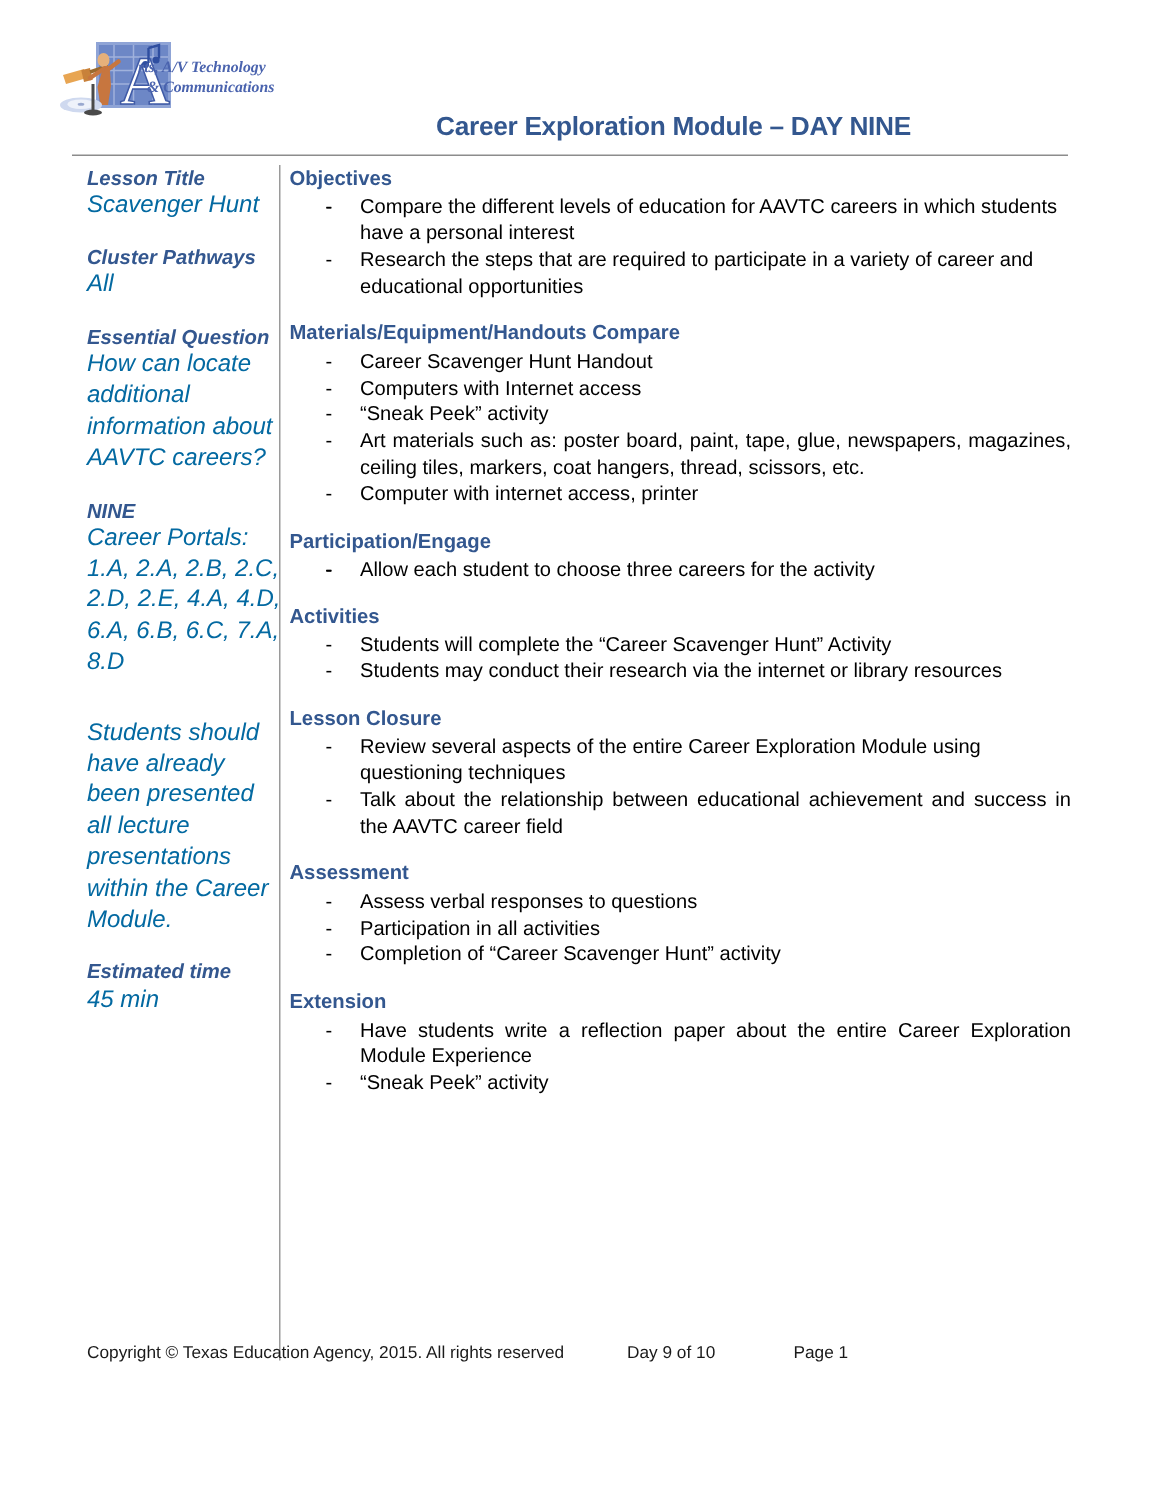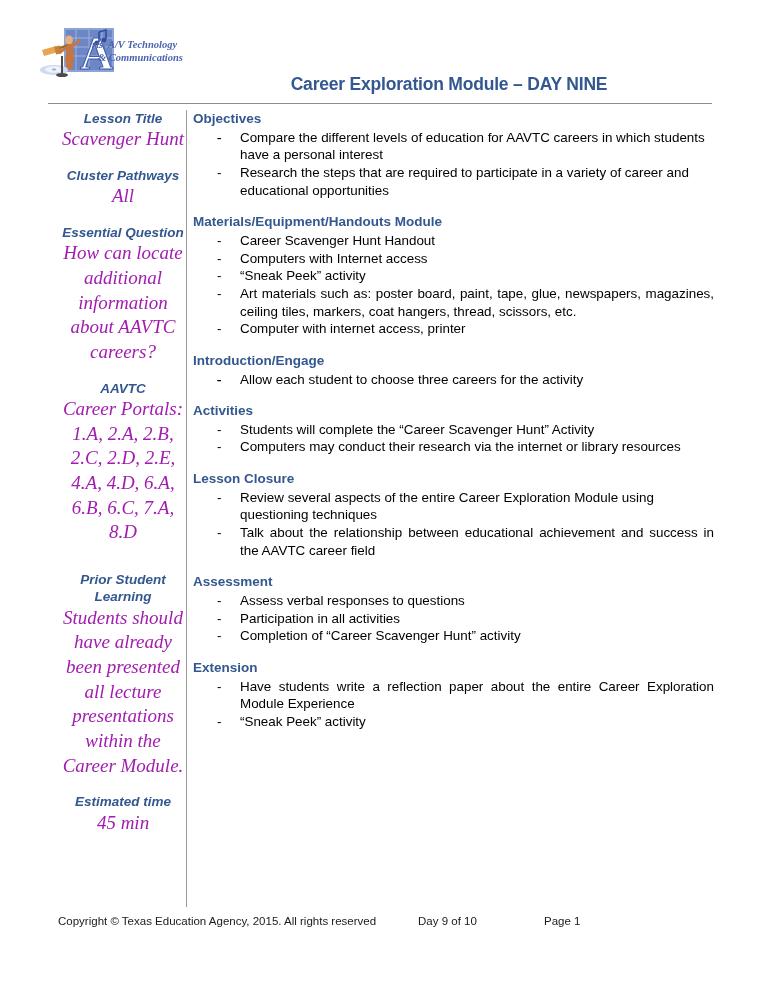--- a/index.html
+++ b/index.html
@@ -80,34 +80,33 @@
     border-left: 1.4px solid #9a9a9a;
   }
   .main {
     margin-left: 5px;
     width: 523px;
     flex: 0 0 523px;
     padding-top: 4px;
   }
 
   
-  .side-block { margin-bottom: 15px; text-align: center; }
+  .side-block { margin-bottom: 15px; }
   .side-head {
     font-size: 13.5px;
     font-weight: bold;
     font-style: italic;
     color: #33578f;
     line-height: 1.28;
   }
   .side-text {
-    font-size: 19px;
+    font-size: 16px;
     font-style: italic;
-    color: #a21caf;
+    color: #0369a1;
     line-height: 1.30;
-    font-family: Liberation Serif, serif;
   }
 
   
   .section { margin-bottom: 14px; }
   .sec-head {
     font-size: 13.5px;
     font-weight: bold;
     color: #33578f;
     line-height: 1.3;
     margin-bottom: 1px;
@@ -128,29 +127,29 @@
     position: absolute;
     left: 24px;
     top: 0;
   }
   ul.items li.justify { text-align: justify; padding-right: 2px; }
 
   
   .footer {
     position: absolute;
     left: 58px;
-    top: 915px;
+    top: 896px;
     width: 660px;
     font-size: 11.5px;
     color: #1a1a1a;
     display: flex;
     align-items: baseline;
   }
   .footer .copy { width: 360px; }
-  .footer .day  { width: 126px; }
+  .footer .day  { width: 111px; }
   .footer .pg   { }
 </style>
 </head>
 <body>
 
 <div class="page">
 
   <div class="header">
 
     <div class="logo">
@@ -215,68 +214,67 @@
         <div class="side-head">Cluster Pathways</div>
         <div class="side-text">All</div>
       </div>
 
       <div class="side-block">
         <div class="side-head">Essential Question</div>
         <div class="side-text">How can locate additional information about AAVTC careers?</div>
       </div>
 
       <div class="side-block">
-        <div class="side-head">AAVTC</div>
+        <div class="side-head">NINE</div>
         <div class="side-text">Career Portals: 1.A, 2.A, 2.B, 2.C, 2.D, 2.E, 4.A, 4.D, 6.A, 6.B, 6.C, 7.A, 8.D</div>
       </div>
 
       <div class="side-block" style="margin-top:26px;">
-        <div class="side-head">Prior Student Learning</div>
         <div class="side-text">Students should have already been presented all lecture presentations within the Career Module.</div>
       </div>
 
       <div class="side-block">
         <div class="side-head">Estimated time</div>
         <div class="side-text">45 min</div>
       </div>
 
     </div>
 
     <div class="main" id="main-sections">
         <div class="section">
           <div class="sec-head">Objectives</div>
           <ul class="items">
             <li><span class="dash">-</span></li>
             <li><span class="dash">-</span><span>Compare the different levels of education for AAVTC careers in which students have a personal interest</span></li>
             <li><span class="dash">-</span><span>Research the steps that are required to participate in a variety of career and educational opportunities</span></li>
           </ul>
         </div>
         <div class="section">
-          <div class="sec-head">Materials/Equipment/Handouts Module</div>
+          <div class="sec-head">Materials/Equipment/Handouts Compare</div>
           <ul class="items">
             <li><span class="dash">-</span><span>Career Scavenger Hunt Handout</span></li>
             <li><span class="dash">-</span><span>Computers with Internet access</span></li>
             <li><span class="dash">-</span><span>“Sneak Peek” activity</span></li>
             <li class="justify"><span class="dash">-</span><span>Art materials such as: poster board, paint, tape, glue, newspapers, magazines, ceiling tiles, markers, coat hangers, thread, scissors, etc.</span></li>
             <li><span class="dash">-</span><span>Computer with internet access, printer</span></li>
           </ul>
         </div>
         <div class="section">
-          <div class="sec-head">Introduction/Engage</div>
+          <div class="sec-head">Participation/Engage</div>
           <ul class="items">
             <li><span class="dash">-</span></li>
             <li><span class="dash">-</span></li>
             <li><span class="dash">-</span><span>Allow each student to choose three careers for the activity</span></li>
           </ul>
         </div>
         <div class="section">
           <div class="sec-head">Activities</div>
           <ul class="items">
             <li><span class="dash">-</span><span>Students will complete the “Career Scavenger Hunt” Activity</span></li>
-            <li><span class="dash">-</span><span>Computers may conduct their research via the internet or library resources</span></li>
+            <li><span class="dash">-</span><span>Students may conduct their research via the internet or library resources</span></li>
           </ul>
         </div>
         <div class="section">
           <div class="sec-head">Lesson Closure</div>
           <ul class="items">
             <li><span class="dash">-</span><span>Review several aspects of the entire Career Exploration Module using questioning techniques</span></li>
             <li class="justify"><span class="dash">-</span><span>Talk about the relationship between educational achievement and success in the AAVTC career field</span></li>
           </ul>
         </div>
         <div class="section">

